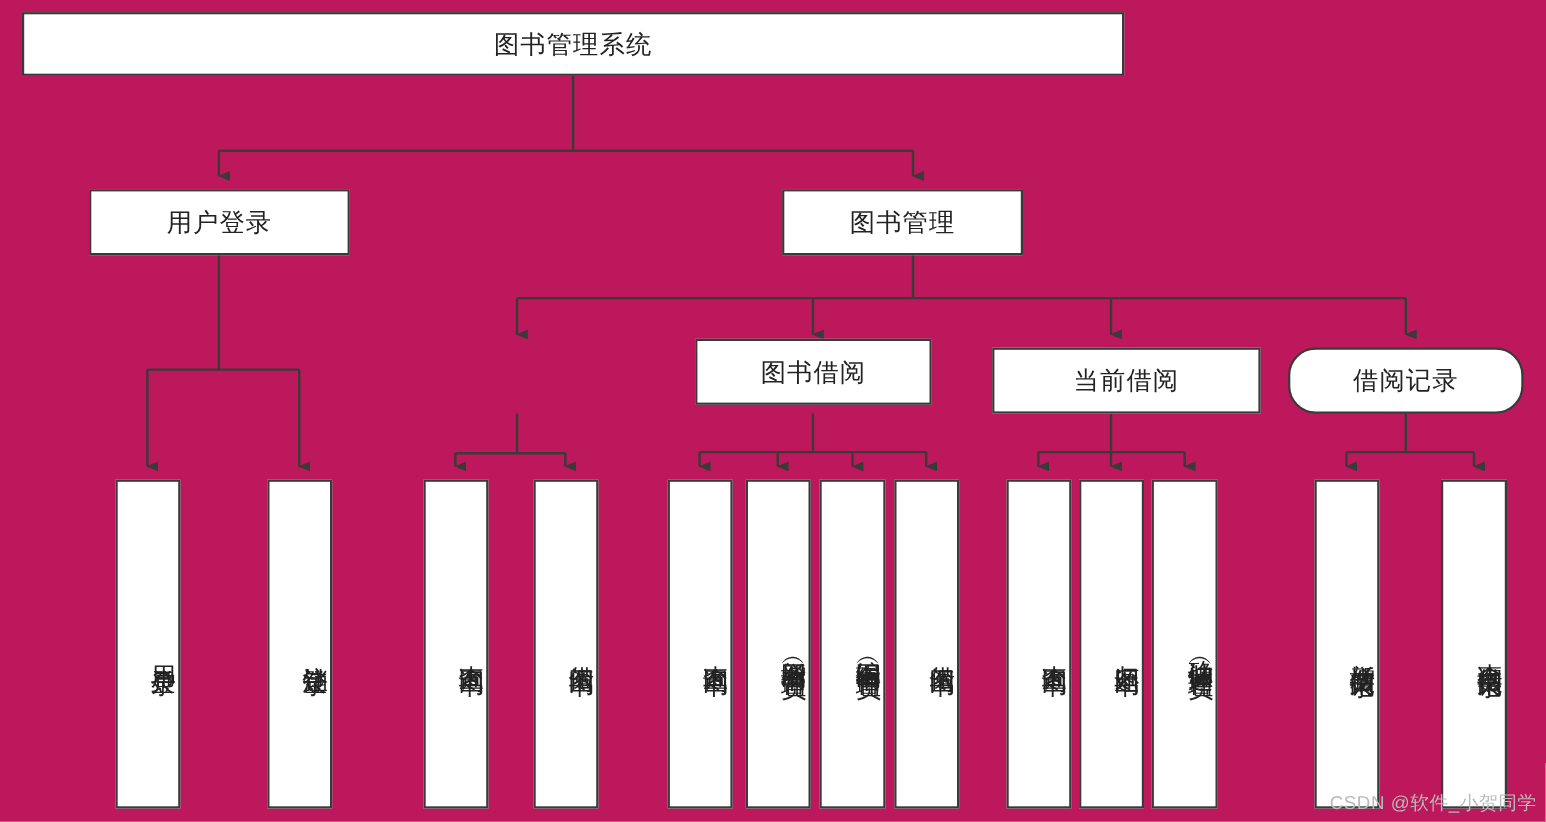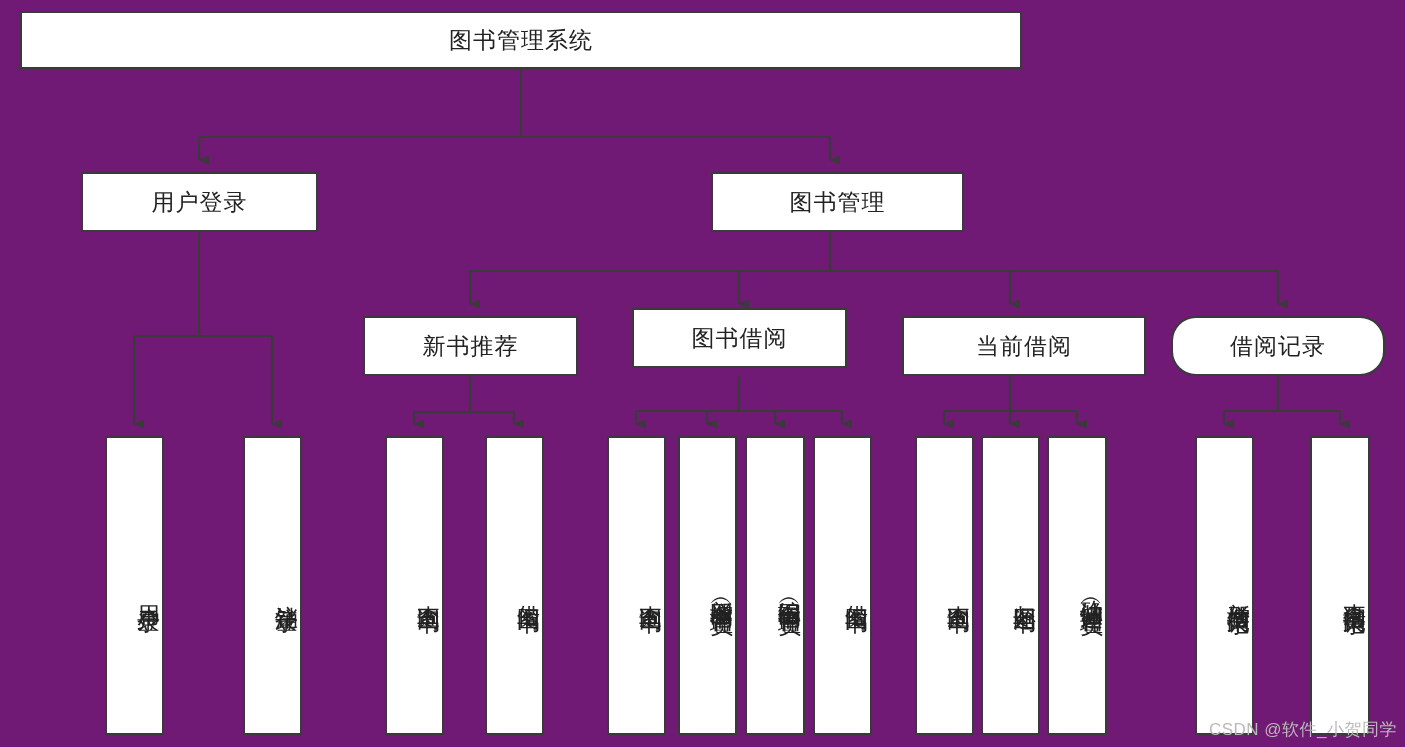--- a/index.html
+++ b/index.html
@@ -11,21 +11,21 @@
     font-family: "Liberation Sans", "DejaVu Sans", sans-serif;
     width: 1405px;
     height: 747px;
     position: relative;
     overflow: hidden;
   }
   #stage {
     position: relative;
     width: 1405px;
     height: 747px;
-    background: #701a75;
+    background: #be185d;
     text-decoration: underline;
   }
   #edges {
     position: absolute;
     left: 0;
     top: 0;
     width: 1405px;
     height: 747px;
     pointer-events: none;
   }
@@ -129,27 +129,24 @@
     </g>
   </svg>
 
   <div class="node node-h" style="left: 20px; top: 11px; width: 1002px; height: 58px;">
     <span>图书管理系统</span>
   </div>
 
   <div class="node node-h" style="left: 81px; top: 172px; width: 237px; height: 60px;">
     <span>用户登录</span>
   </div>
-  <div class="node node-h" style="left: 711px; top: 172px; width: 253px; height: 60px;">
+  <div class="node node-h" style="left: 711px; top: 172px; width: 219px; height: 60px;">
     <span>图书管理</span>
   </div>
 
-  <div class="node node-h" style="left: 363px; top: 316px; width: 215px; height: 60px;">
-    <span>新书推荐</span>
-  </div>
   <div class="node node-h" style="left: 632px; top: 308px; width: 215px; height: 60px;">
     <span>图书借阅</span>
   </div>
   <div class="node node-h" style="left: 902px; top: 316px; width: 244px; height: 60px;">
     <span>当前借阅</span>
   </div>
   <div class="node node-h" style="left: 1171px; top: 316px; width: 214px; height: 60px; border-radius: 25px;">
     <span>借阅记录</span>
   </div>
 

